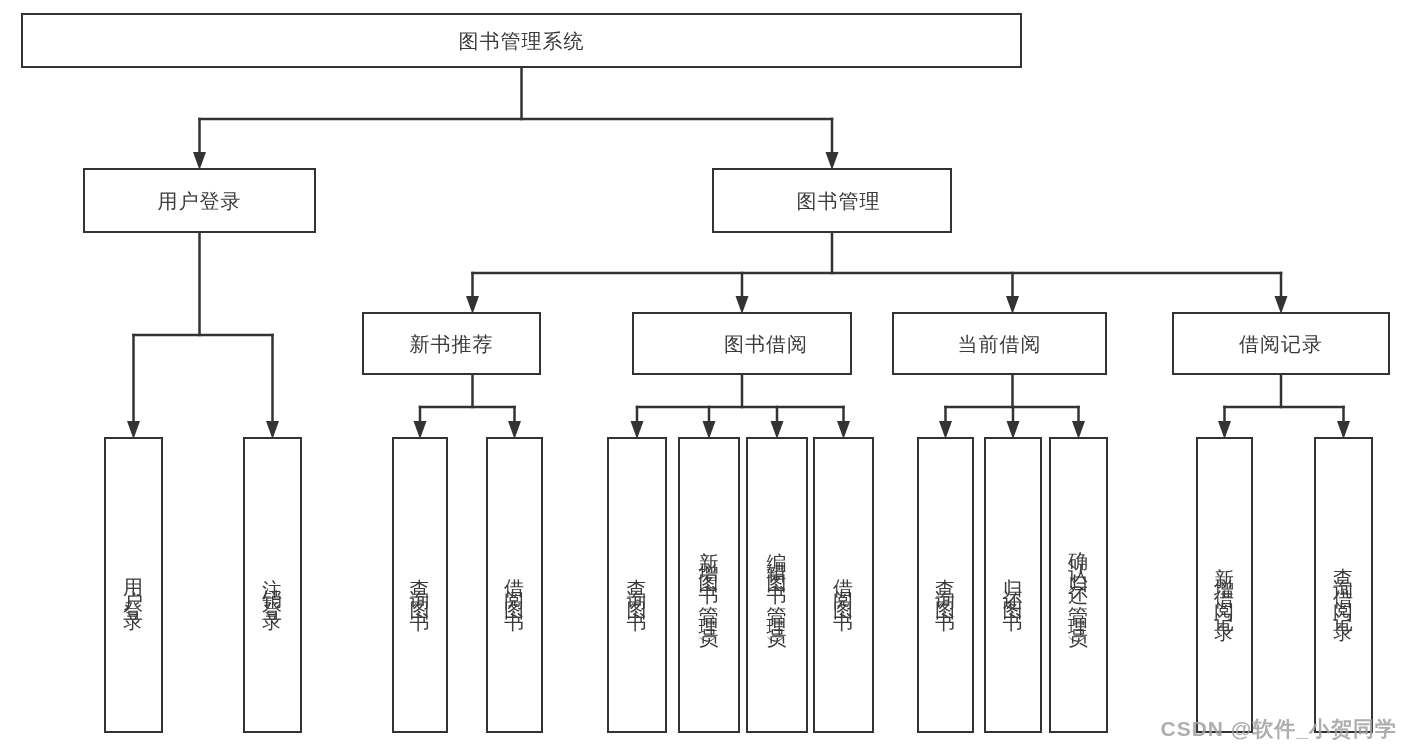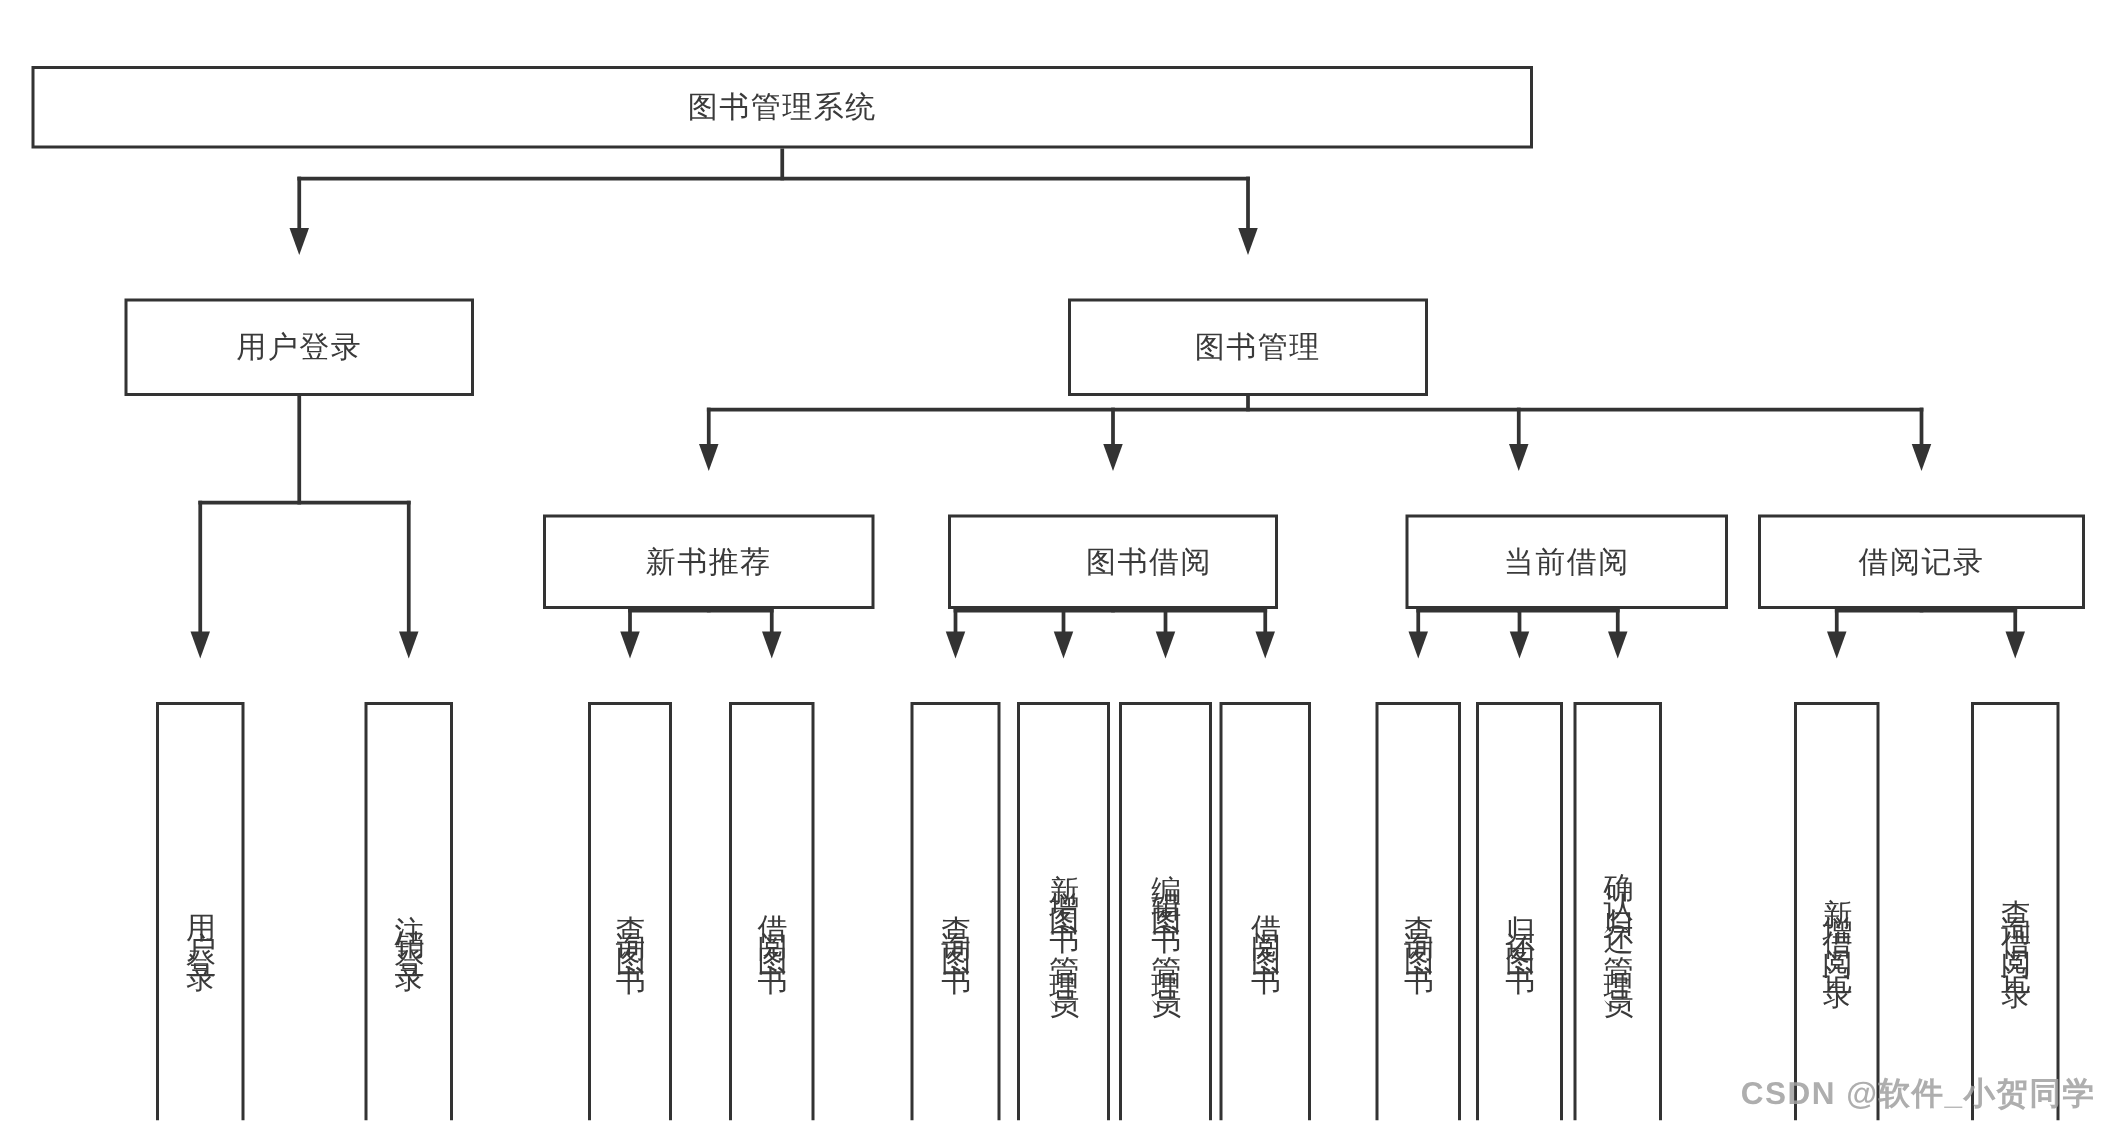--- a/index.html
+++ b/index.html
@@ -26,21 +26,20 @@
     stroke: none;
   }
   .box {
     position: absolute;
     box-sizing: border-box;
     background: var(--box-background, #ffffff);
     border: 2.5px solid var(--line, #333333);
     display: flex;
     align-items: center;
     justify-content: center;
-    margin-top: 31px;
   }
   .box .label {
     color: var(--text, #3a3a3a);
     font-size: 20px;
     letter-spacing: 1px;
     white-space: nowrap;
     line-height: 1;
   }
   .vbox .label {
     writing-mode: vertical-rl;
@@ -138,27 +137,27 @@
     <span class="label">图书管理系统</span>
   </div>
 
   <div class="box hbox" style="left:83px; top:168px; width:233px; height:65px;">
     <span class="label">用户登录</span>
   </div>
   <div class="box hbox" style="left:712px; top:168px; width:240px; height:65px;padding-left:13px;">
     <span class="label">图书管理</span>
   </div>
 
-  <div class="box hbox" style="left:362px; top:312px; width:221px; height:63px;">
+  <div class="box hbox" style="left:362px; top:312px; width:179px; height:63px;">
     <span class="label">新书推荐</span>
   </div>
   <div class="box hbox" style="left:632px; top:312px; width:220px; height:63px;padding-left:48px;">
     <span class="label">图书借阅</span>
   </div>
-  <div class="box hbox" style="left:937px; top:312px; width:215px; height:63px;">
+  <div class="box hbox" style="left:892px; top:312px; width:215px; height:63px;">
     <span class="label">当前借阅</span>
   </div>
   <div class="box hbox" style="left:1172px; top:312px; width:218px; height:63px;">
     <span class="label">借阅记录</span>
   </div>
 
   <div class="box vbox" style="left:104px; top:437px; width:59px; height:296px;">
     <span class="label">用户登录</span>
   </div>
   <div class="box vbox" style="left:243px; top:437px; width:59px; height:296px;">

